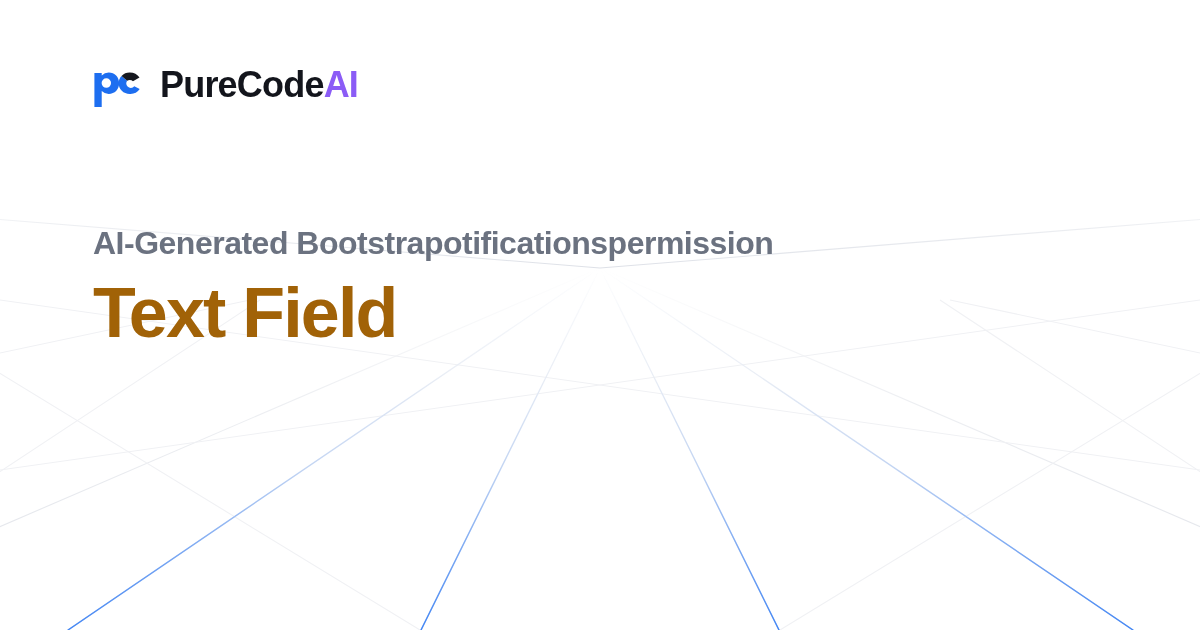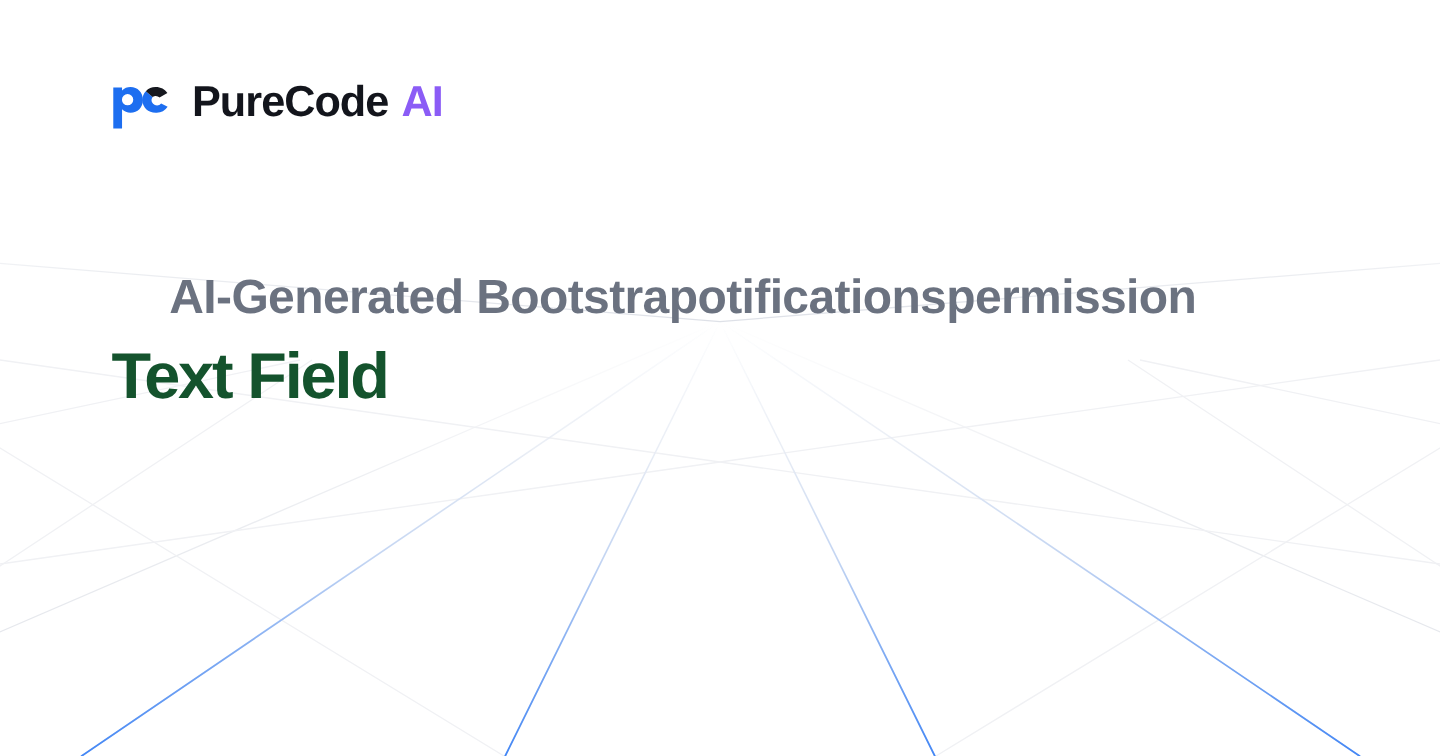--- a/index.html
+++ b/index.html
@@ -53,49 +53,47 @@
   }
 
   .logo-text {
     font-size:36px;
     font-weight:700;
     letter-spacing:-0.8px;
     line-height:1;
     white-space:nowrap;
     display:flex;
     align-items:baseline;
-    gap:11px;
   }
 
   .logo-word { color:#13151c; }
   .logo-ai   { color:#8b5cf6; }
 
   
   .headline {
     position:absolute;
     left:93px;
     top:225px;
     max-width:1020px;
   }
 
   .eyebrow {
-    font-size:40px;
+    font-size:32px;
     font-weight:700;
     color:#6b7280;
     letter-spacing:-0.5px;
     line-height:1.18;
     white-space:nowrap;
-    margin-left:48px;
   }
 
   .title {
     margin-top:14px;
-    font-size:54px;
+    font-size:70px;
     font-weight:700;
-    color:#14532d;
+    color:#a16207;
     letter-spacing:-1.8px;
     line-height:1.05;
     white-space:nowrap;
   }
 </style>
 </head>
 <body>
 
 <svg class="bg-art" viewBox="0 0 1200 630" width="1200" height="630" xmlns="http://www.w3.org/2000/svg" aria-hidden="true">
   <defs>

